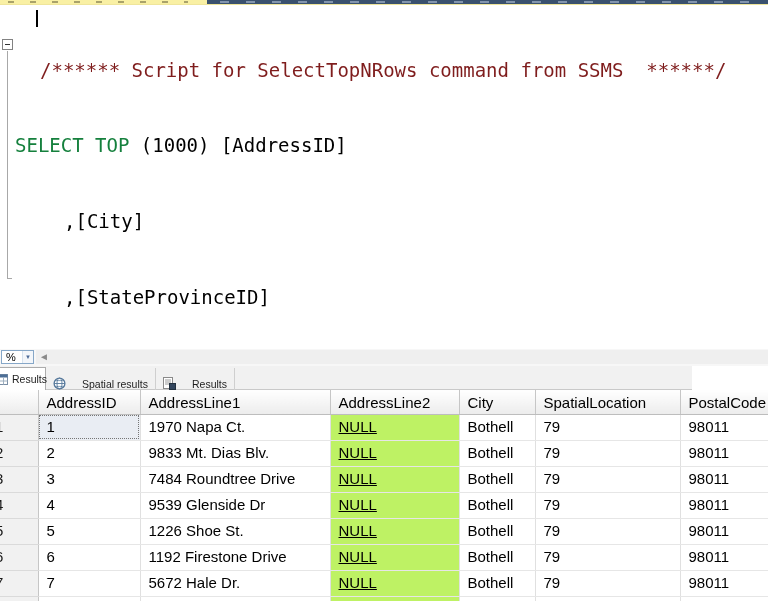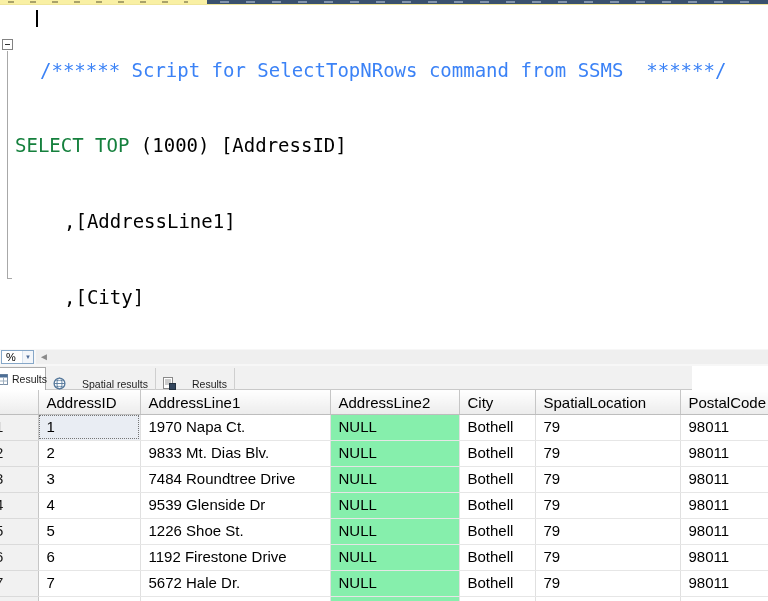--- a/index.html
+++ b/index.html
@@ -14,21 +14,21 @@
   .topstrip .marks-dark { position:absolute; left:220px; top:1px; width:540px; height:2px;
       background:repeating-linear-gradient(90deg, rgba(190,205,225,.55) 0 9px, transparent 9px 26px); }
   .topstrip .marks-yellow { position:absolute; left:8px; top:1px; width:180px; height:2px;
       background:repeating-linear-gradient(90deg, rgba(90,85,50,.5) 0 6px, transparent 6px 22px); }
 
   
   .editor { position:absolute; top:5px; left:0; width:768px; height:344px; background:#fff;
             font-family:"DejaVu Sans Mono", monospace; font-size:19px; line-height:25.3px;
             color:#000; padding-top:2px; white-space:pre; }
   .ln { height:25.3px; }
-  .ln.l-comment { padding-left:40px; color:#3b82f6; }
+  .ln.l-comment { padding-left:40px; color:#7f1d1d; }
   .ln.l-select  { padding-left:15px; }
   .ln.l-item    { padding-left:64px; }
   .kw { color:#15803d; }
   .caret { position:absolute; left:36px; top:5px; width:2px; height:17px; background:#000; }
   .collapse-box { position:absolute; left:2px; top:34px; width:11px; height:11px; background:#fff;
                   border:1px solid #828282; }
   .collapse-box::after { content:""; position:absolute; left:2px; top:4px; width:5px; height:1px; background:#333; }
   .outline-line { position:absolute; left:7px; top:46px; width:1px; height:227px; background:#A8A8A8; }
   .outline-tick { position:absolute; left:7px; top:273px; width:5px; height:1px; background:#A8A8A8; }
 
@@ -58,39 +58,38 @@
   table { border-collapse:collapse; table-layout:fixed; width:768px; font-size:15px; color:#000; }
   th, td { overflow:hidden; white-space:nowrap; text-align:left; font-weight:400; }
   thead th { height:24px; background:linear-gradient(#FFFFFF,#ECECEC);
              border-right:1px solid #C6C6C6; border-bottom:1px solid #BDBDBD; padding:2px 0 0 8px;margin-top:40px; }
   tbody td { height:26px; border-right:1px solid #E0E0E0; border-bottom:1px solid #E6E6E6;
              padding:3px 0 0 8px; vertical-align:top; }
   td.rowhead { background:#F1F1F1; border-right:1px solid #C6C6C6; border-bottom:1px solid #DADADA;
                padding-left:0; color:#1a1a1a; }
   td.rowhead span { display:inline-block; margin-left:-5px; }
   th.corner { padding:0; }
-  td.null-cell { background:#86efac; }
+  td.null-cell { background:#bef264;text-decoration:underline; }
   td.sel-cell { background:#E9EDF3; outline:1px dotted #767676; outline-offset:-2px; }
 </style>
 </head>
 <body>
 
 <div id="stage">
 
   <div class="topstrip">
     <div class="active-doc-tab"></div>
     <div class="marks-yellow"></div>
     <div class="marks-dark"></div>
     <div class="underline"></div>
   </div>
 
   <div class="editor">
     <div class="ln l-comment"><span>/****** Script for SelectTopNRows command from SSMS  ******/</span></div>
     <div class="ln l-select"><span class="kw">SELECT TOP</span><span> (1000) [AddressID]</span></div>
-    <div class="ln l-item"><span>,[AddressLine1]</span></div>
     <div class="ln l-item"><span>,[City]</span></div>
     <div class="ln l-item"><span>,[StateProvinceID]</span></div>
     <div class="ln l-item"><span>,[PostalCode]</span></div>
     <div class="ln l-item"><span>,[SpatialLocation]</span></div>
     
     
     
 
     <div class="caret"></div>
     <div class="collapse-box"></div>

